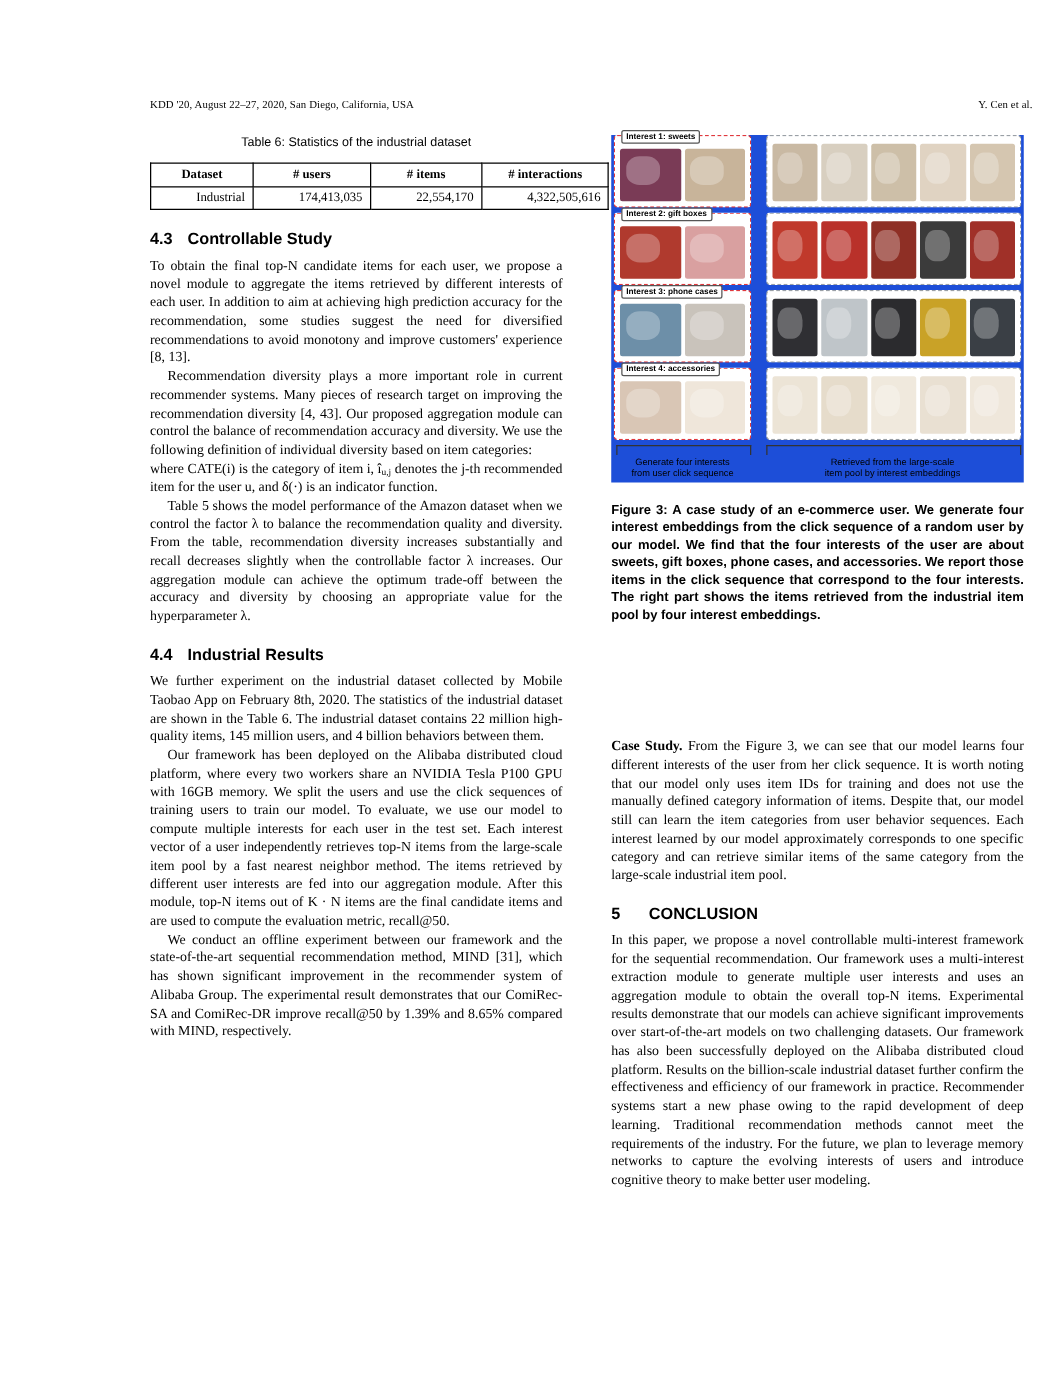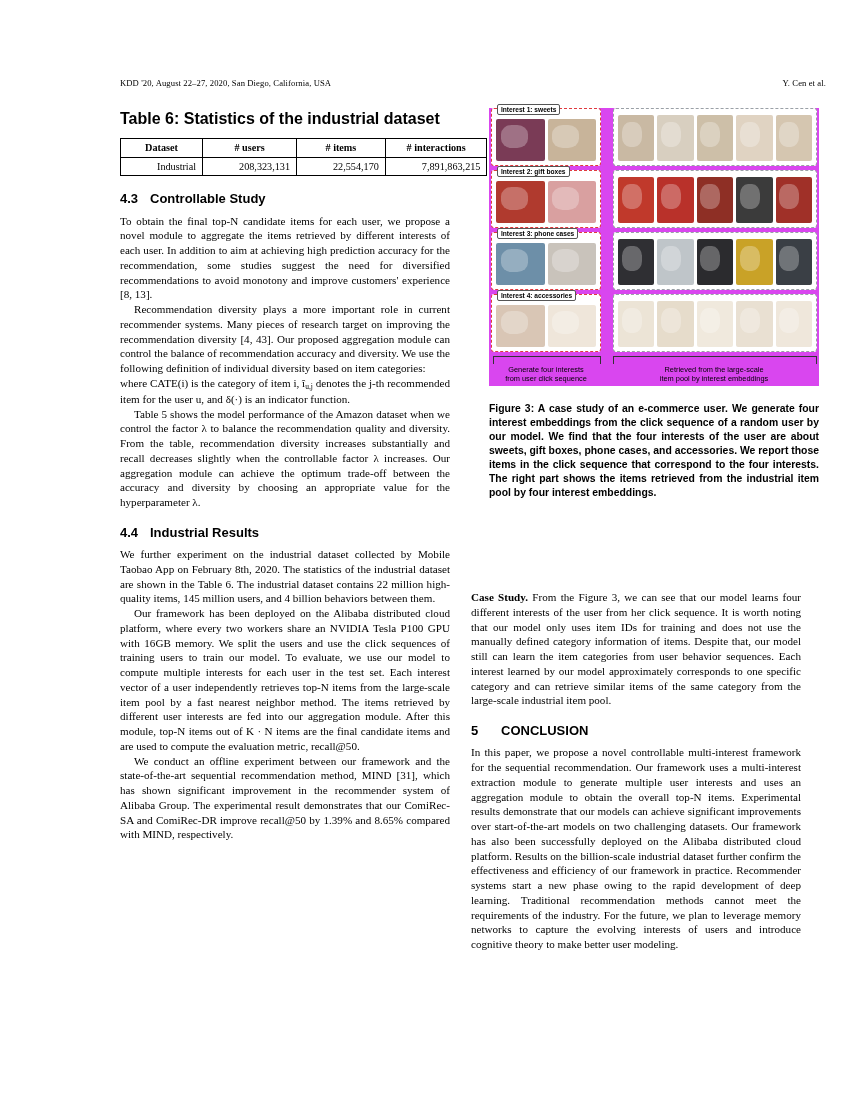--- a/index.html
+++ b/index.html
@@ -55,22 +55,23 @@
     font-size: 13px;
     font-weight: bold;
     margin: 14px 0 6px 0;
     text-indent: 0;
   }
   h2.section .num { display: inline-block; min-width: 30px; }
 
   
   .table-caption {
     font-family: "Liberation Sans", sans-serif;
-    font-size: 16px;
-    font-weight: bold;
+    font-size: 10px;
+    font-weight: normal;
+    text-align: center;
     margin: 0 0 9px 0;
     text-indent: 0;
   }
   table.t6 {
     border-collapse: collapse;
     margin: 0 auto 6px auto;
     font-size: 10.2px;
     width: 318px;
   }
   table.t6 th, table.t6 td {
@@ -131,21 +132,21 @@
     position: absolute;
     left: 441px;
     top: 108px;
     width: 330px;
   }
   .fig-img {
     width: 330px;
     height: 278px;
     position: relative;
     border: 0;
-    background: #d946ef;
+    background: #1d4ed8;
   }
   .interest-row {
     position: absolute;
     left: 0;
     width: 330px;
     height: 62px;
   }
   .left-panel {
     position: absolute;
     left: 2px;
@@ -239,21 +240,21 @@
     font-size: 10.4px;
     font-weight: bold;
     line-height: 1.34;
     text-align: justify;
     margin-top: 16px;
     text-indent: 0;
   }
 
   .after-fig {
     position: absolute;
-    left: 423px;
+    left: 441px;
     top: 590px;
     width: 330px;
     font-size: 11.1px;
     line-height: 1.33;
     text-align: justify;
   }
   .runin { font-weight: bold; }
 </style>
 </head>
 <body>
@@ -274,23 +275,23 @@
         <tr>
           <th>Dataset</th>
           <th># users</th>
           <th># items</th>
           <th># interactions</th>
         </tr>
       </thead>
       <tbody>
         <tr>
           <td class="first">Industrial</td>
-          <td>208,323,131</td>
+          <td>174,413,035</td>
           <td>22,554,170</td>
-          <td>7,891,863,215</td>
+          <td>4,322,505,616</td>
         </tr>
       </tbody>
     </table>
 
     <h2 class="section">
       <span class="num">4.3</span><span>Controllable Study</span>
     </h2>
 
     <p class="noindent">To obtain the final top-N candidate items for each user, we propose a novel module to aggregate the items retrieved by different interests of each user. In addition to aim at achieving high prediction accuracy for the recommendation, some studies suggest the need for diversified recommendations to avoid monotony and improve customers' experience [8, 13].</p>
     <p>Recommendation diversity plays a more important role in current recommender systems. Many pieces of research target on improving the recommendation diversity [4, 43]. Our proposed aggregation module can control the balance of recommendation accuracy and diversity. We use the following definition of individual diversity based on item categories:</p>

